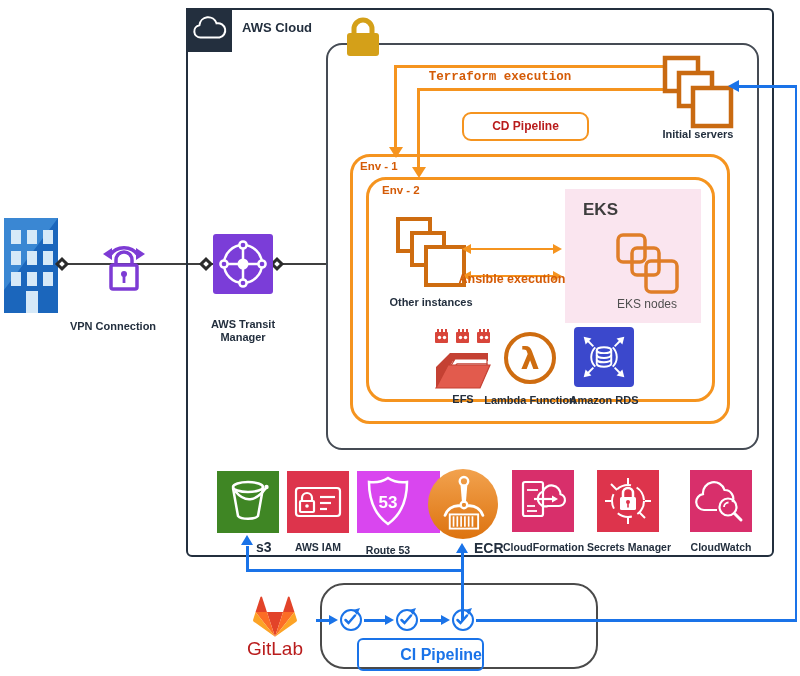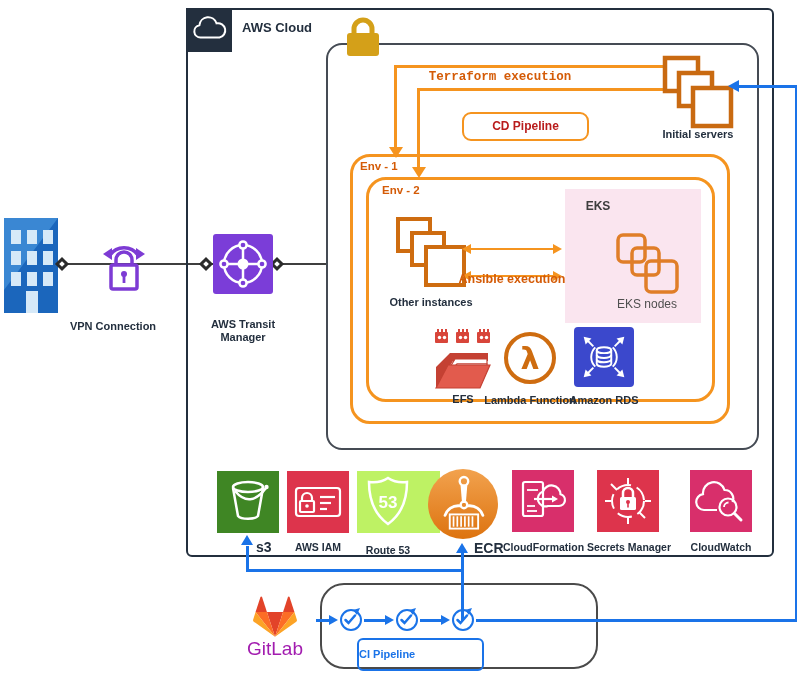--- a/index.html
+++ b/index.html
@@ -110,21 +110,21 @@
   <div class="box" style="left:462px;top:112px;width:127px;height:29px;border:2px solid #F5941F;border-radius:9px;">
     <div style="font-weight:bold;font-size:12px;color:#b91c1c;text-align:center;line-height:25px;">CD Pipeline</div>
   </div>
 
   <div class="box" style="left:350px;top:154px;width:380px;height:270px;border:3px solid #F5941F;border-radius:20px;"></div>
   <div class="olbl" style="left:360px;top:160px;width:50px;font-size:11.5px;text-align:left;">Env - 1</div>
   <div class="box" style="left:366px;top:177px;width:349px;height:225px;border:3px solid #F5941F;border-radius:20px;"></div>
   <div class="olbl" style="left:382px;top:184px;width:50px;font-size:11.5px;text-align:left;">Env - 2</div>
 
   <div class="box" style="left:565px;top:189px;width:136px;height:134px;background:#FAE5EF;"></div>
-  <div class="lbl" style="left:578px;top:200px;width:40px;text-align:center;font-size:12px;color:#3D3D3D;font-weight:600;">EKS</div>
+  <div class="lbl" style="left:578px;top:200px;width:40px;text-align:right;font-size:17px;color:#3D3D3D;font-weight:600;">EKS</div>
   <svg class="abs" style="left:612px;top:232px;" width="80" height="64" viewBox="0 0 80 64">
     <g fill="none" stroke="#E07E28" stroke-width="3.5">
       <rect x="6" y="3" width="27" height="27" rx="5"></rect>
       <rect x="20" y="16" width="27" height="27" rx="5"></rect>
       <rect x="34" y="29" width="31" height="31" rx="5"></rect>
     </g>
   </svg>
   <div class="lbl" style="left:597px;top:298px;width:100px;font-weight:normal;font-size:12px;color:#4F4F4F;">EKS nodes</div>
 
   <svg class="abs" style="left:394px;top:215px;" width="76" height="76" viewBox="0 0 76 76">
@@ -233,21 +233,21 @@
         <path d="M15 30 v-3 a5 5 0 0 1 10 0 v3"></path>
         <rect x="13" y="30" width="14" height="11" rx="1"></rect>
         <line x1="33" y1="26" x2="48" y2="26"></line>
         <line x1="33" y1="32" x2="44" y2="32"></line>
         <line x1="33" y1="38" x2="40" y2="38"></line>
       </g>
       <circle cx="20" cy="35" r="1.8" fill="#fff"></circle>
     </svg>
   </div>
 
-  <div class="box" style="left:357px;top:471px;width:83px;height:62px;background:#bef264;">
+  <div class="box" style="left:357px;top:471px;width:83px;height:62px;background:#d946ef;">
     <svg width="62" height="62" viewBox="0 0 62 62">
       <path d="M31 7 C37 11 43 12 50 11 C50 28 45 43 31 53 C17 43 12 28 12 11 C19 12 25 11 31 7 Z" fill="none" stroke="#fff" stroke-width="2.5"></path>
       <text x="31" y="37" text-anchor="middle" font-family="Liberation Sans, sans-serif" font-size="17" font-weight="bold" fill="#fff">53</text>
     </svg>
   </div>
 
   <div class="box" style="left:428px;top:469px;width:70px;height:70px;border-radius:50%;background:linear-gradient(180deg,#F2A24E,#DD730F);">
     <svg width="70" height="70" viewBox="0 0 74 74">
       <circle cx="38" cy="13" r="4.5" fill="none" stroke="#fff" stroke-width="2.5"></circle>
       <polygon points="34.5,18 41.5,18 40,36 36,36" fill="#fff"></polygon>
@@ -321,21 +321,21 @@
 
   <svg class="abs" style="left:252px;top:595px;" width="46" height="44" viewBox="0 0 36 36">
     <path fill="#e24329" d="M18 34.2L24.6 14H11.4z"></path>
     <path fill="#fc6d26" d="M18 34.2L11.4 14H2.1z"></path>
     <path fill="#fca326" d="M2.1 14L.1 20.2c-.2.6 0 1.2.5 1.6L18 34.2z"></path>
     <path fill="#e24329" d="M2.1 14h9.3L7.4 1.7c-.2-.6-1.1-.6-1.3 0z"></path>
     <path fill="#fc6d26" d="M18 34.2L24.6 14h9.3z"></path>
     <path fill="#fca326" d="M33.9 14l2 6.2c.2.6 0 1.2-.5 1.6L18 34.2z"></path>
     <path fill="#e24329" d="M33.9 14h-9.3l4-12.3c.2-.6 1.1-.6 1.3 0z"></path>
   </svg>
-  <div class="abs" style="left:233px;top:638px;width:84px;text-align:center;font-size:19px;color:#a21caf;">GitLab</div>
+  <div class="abs" style="left:233px;top:638px;width:84px;text-align:center;font-size:19px;color:#b91c1c;">GitLab</div>
 
   <div class="ci-dot" style="left:340px;top:609px;">
     <svg width="17" height="17" viewBox="0 0 17 17" style="overflow:visible">
       <path d="M3.5 9 l3 3 l6.5 -7.5" fill="none" stroke="#1A73E8" stroke-width="2.5" stroke-linecap="round"></path>
       <polygon points="11,-1 18,-3 15,4" fill="#1A73E8"></polygon>
     </svg>
   </div>
   <div class="ci-dot" style="left:396px;top:609px;">
     <svg width="17" height="17" viewBox="0 0 17 17" style="overflow:visible">
       <path d="M3.5 9 l3 3 l6.5 -7.5" fill="none" stroke="#1A73E8" stroke-width="2.5" stroke-linecap="round"></path>
@@ -343,21 +343,21 @@
     </svg>
   </div>
   <div class="ci-dot" style="left:452px;top:609px;">
     <svg width="17" height="17" viewBox="0 0 17 17" style="overflow:visible">
       <path d="M3.5 9 l3 3 l6.5 -7.5" fill="none" stroke="#1A73E8" stroke-width="2.5" stroke-linecap="round"></path>
       <polygon points="11,-1 18,-3 15,4" fill="#1A73E8"></polygon>
     </svg>
   </div>
 
   <div class="box" style="left:357px;top:638px;width:127px;height:33px;border:2px solid #1A73E8;border-radius:6px;">
-    <div style="font-weight:bold;font-size:11px;color:#1A73E8;text-align:left;line-height:29px;">CI Pipeline</div>
+    <div style="font-weight:bold;font-size:16px;color:#1A73E8;text-align:right;line-height:29px;">CI Pipeline</div>
   </div>
 
   <div class="hline" style="left:316px;top:619px;width:14px;height:2.5px;background:#1A73E8;"></div>
   <div class="tri tri-right-b" style="left:329px;top:615px;"></div>
   <div class="hline" style="left:364px;top:619px;width:22px;height:2.5px;background:#1A73E8;"></div>
   <div class="tri tri-right-b" style="left:385px;top:615px;"></div>
   <div class="hline" style="left:420px;top:619px;width:22px;height:2.5px;background:#1A73E8;"></div>
   <div class="tri tri-right-b" style="left:441px;top:615px;"></div>
 
   <div class="hline" style="left:476px;top:619px;width:321px;height:2.5px;background:#1A73E8;"></div>

